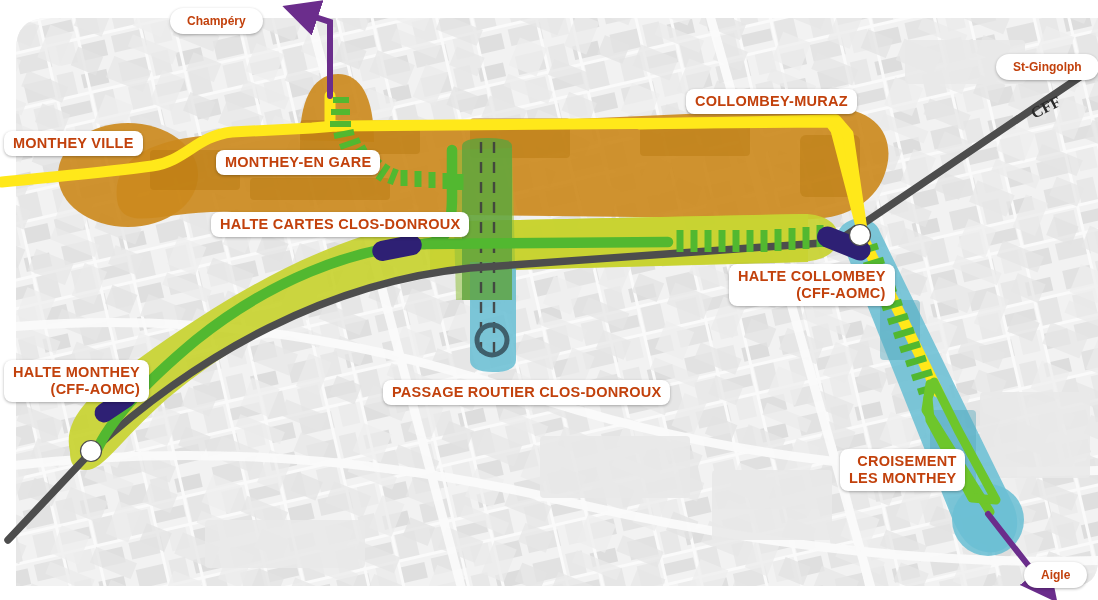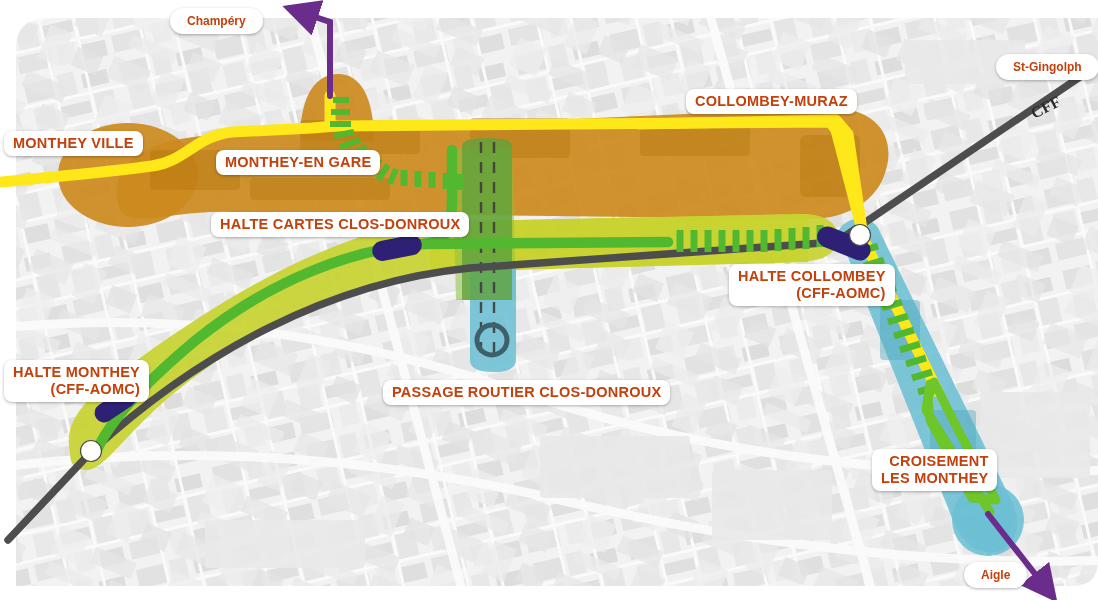--- a/index.html
+++ b/index.html
@@ -249,21 +249,21 @@
     <circle cx="860" cy="235" r="10.5" fill="#FFFFFF" stroke="#4D4D4D" stroke-width="1.2"></circle>
 
     <circle cx="492" cy="340" r="15" fill="none" stroke="#3F5F6B" stroke-width="5"></circle>
   </g>
 
   <text x="1048" y="112" transform="rotate(-27 1048 112)" font-family="Liberation Serif, serif" font-size="16" font-weight="700" fill="#2b2b2b" text-anchor="middle" id="cff-text">CFF</text>
 </svg>
 
 <div class="chip chip-pill" style="left:170px;top:8px;">Champéry</div>
 <div class="chip chip-pill" style="left:996px;top:54px;">St-Gingolph</div>
-<div class="chip chip-pill" style="left:964px;top:562px;">Aigle</div>
+<div class="chip chip-pill" style="left:1024px;top:562px;">Aigle</div>
 
 <div class="chip chip-rect" style="left:4px;top:131px;">MONTHEY VILLE</div>
 
 <div class="chip chip-rect" style="left:686px;top:89px;">COLLOMBEY-MURAZ</div>
 
 <div class="chip chip-rect" style="left:216px;top:150px;">MONTHEY-EN GARE</div>
 
 <div class="chip chip-rect" style="left:211px;top:212px;">HALTE CARTES CLOS-DONROUX</div>
 
 <div class="chip chip-rect two-line" style="left:4px;top:360px;">
@@ -271,18 +271,18 @@
   <div>(CFF-AOMC)</div>
 </div>
 
 <div class="chip chip-rect" style="left:383px;top:380px;">PASSAGE ROUTIER CLOS-DONROUX</div>
 
 <div class="chip chip-rect two-line" style="left:729px;top:264px;">
   <div>HALTE COLLOMBEY</div>
   <div>(CFF-AOMC)</div>
 </div>
 
-<div class="chip chip-rect two-line" style="left:872px;top:449px;">
+<div class="chip chip-rect two-line" style="left:840px;top:449px;">
   <div>CROISEMENT</div>
   <div>LES MONTHEY</div>
 </div>
 
 </div>
 
 </body></html>

